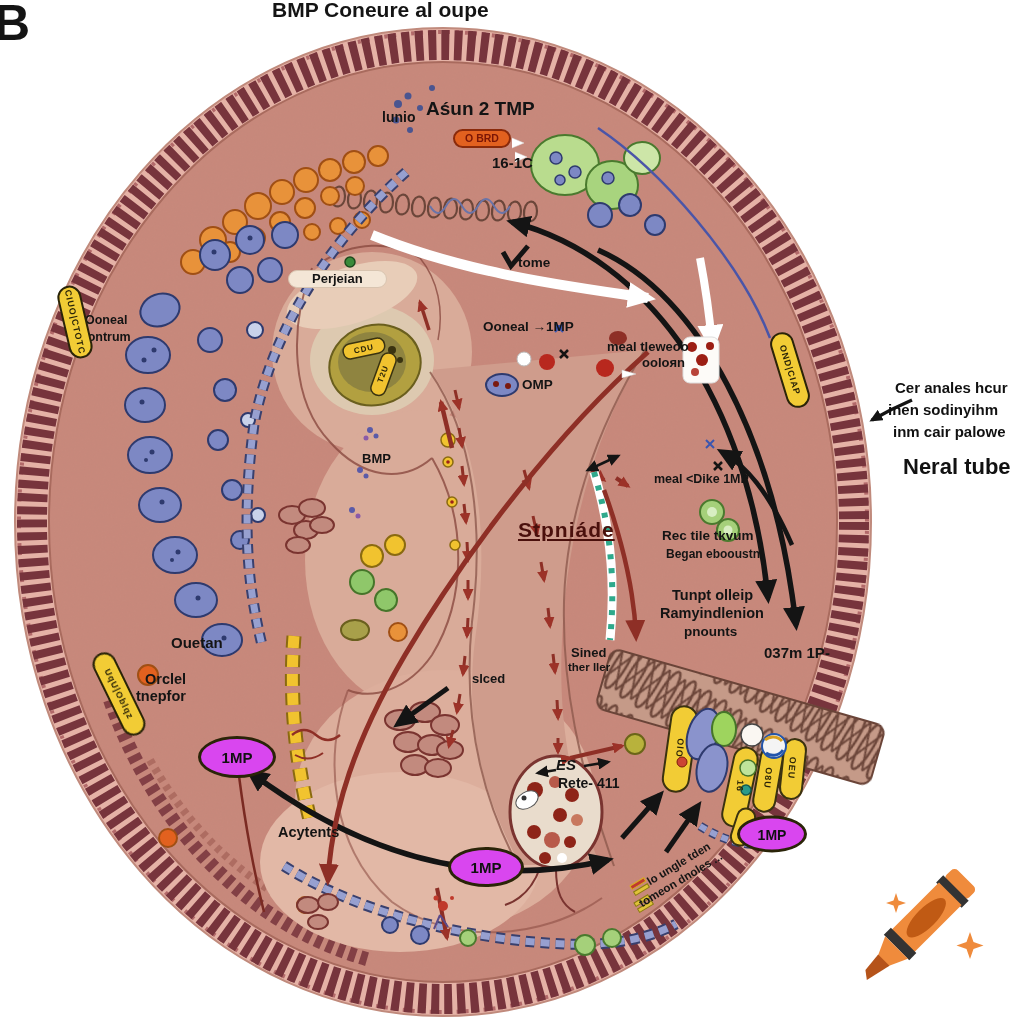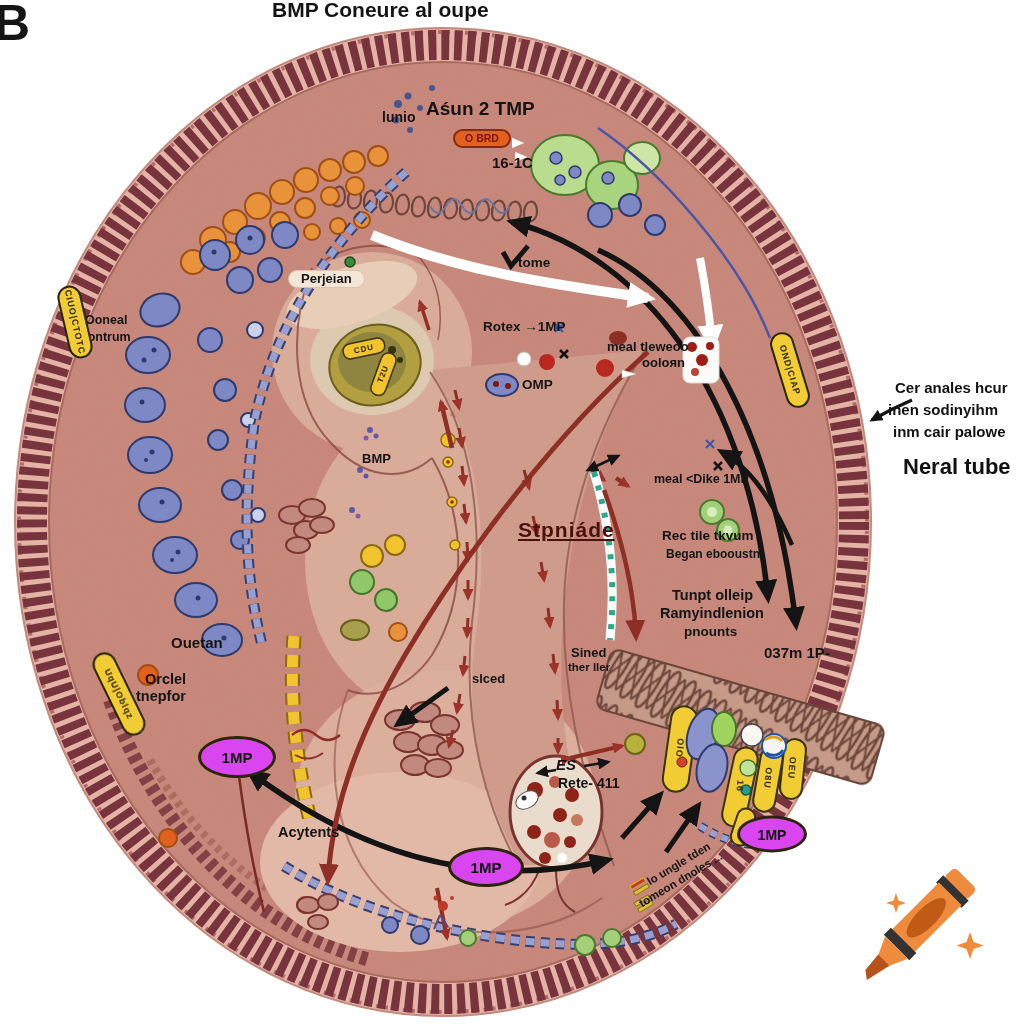--- a/index.html
+++ b/index.html
@@ -403,23 +403,23 @@
   </g>
 </svg>
 
 <div class="lb b" style="left:-6px;top:-4px;font-size:50px;">B</div>
 <div class="lb b" style="left:272px;top:-2px;font-size:21px;">BMP Coneure al oupe</div>
 
 <div class="lb b" style="left:426px;top:99px;font-size:19px;">Aśun 2 TMP</div>
 <div class="lb b" style="left:382px;top:110px;font-size:14px;">lunio</div>
 <div class="lb b" style="left:453px;top:129px;width:58px;height:19px;background:#e2611f;border:2px solid #8a2a0a;border-radius:12px;display:flex;align-items:center;justify-content:center;font-size:10.5px;color:#7a1505;box-sizing:border-box;">O BRD</div>
 <div class="lb b" style="left:492px;top:155px;font-size:15px;">16-1C</div>
-<div class="lb b" style="left:288px;top:270px;font-size:13px;background:#f4e6d6;border:1px solid #d8c4b0;border-radius:10px;padding:1px 12px;">Perjeian</div>
+<div class="lb b" style="left:288px;top:270px;font-size:13px;background:#f4e6d6;border:1px solid #d8c4b0;border-radius:10px;padding:1px 23px;">Perjeian</div>
 <div class="lb b" style="left:518px;top:256px;font-size:13.5px;">tome</div>
-<div class="lb b" style="left:483px;top:320px;font-size:13.5px;">Rotex →1MP</div>
+<div class="lb b" style="left:483px;top:320px;font-size:13.5px;">Ooneal →1MP</div>
 <div class="lb b" style="left:607px;top:340px;font-size:13px;">meal tleweoo</div>
 <div class="lb b" style="left:642px;top:356px;font-size:13px;">ooloяn</div>
 <div class="lb b" style="left:522px;top:378px;font-size:13.5px;">OMP</div>
 <div class="lb b" style="left:362px;top:452px;font-size:13px;">BMP</div>
 <div class="lb b" style="left:654px;top:473px;font-size:12.5px;">meal &lt;Dike 1MP</div>
 <div class="lb b" style="left:518px;top:518px;font-size:21px;color:#4a100c;letter-spacing:1px;text-decoration:underline;">Stpniáde</div>
 <div class="lb b" style="left:662px;top:529px;font-size:13.5px;">Rec tile tkvum</div>
 <div class="lb b" style="left:666px;top:548px;font-size:12px;">Began ebooustn</div>
 <div class="lb b" style="left:672px;top:588px;font-size:14.5px;">Tunpt olleip</div>
 <div class="lb b" style="left:660px;top:606px;font-size:14.5px;">Ramyindlenion</div>

